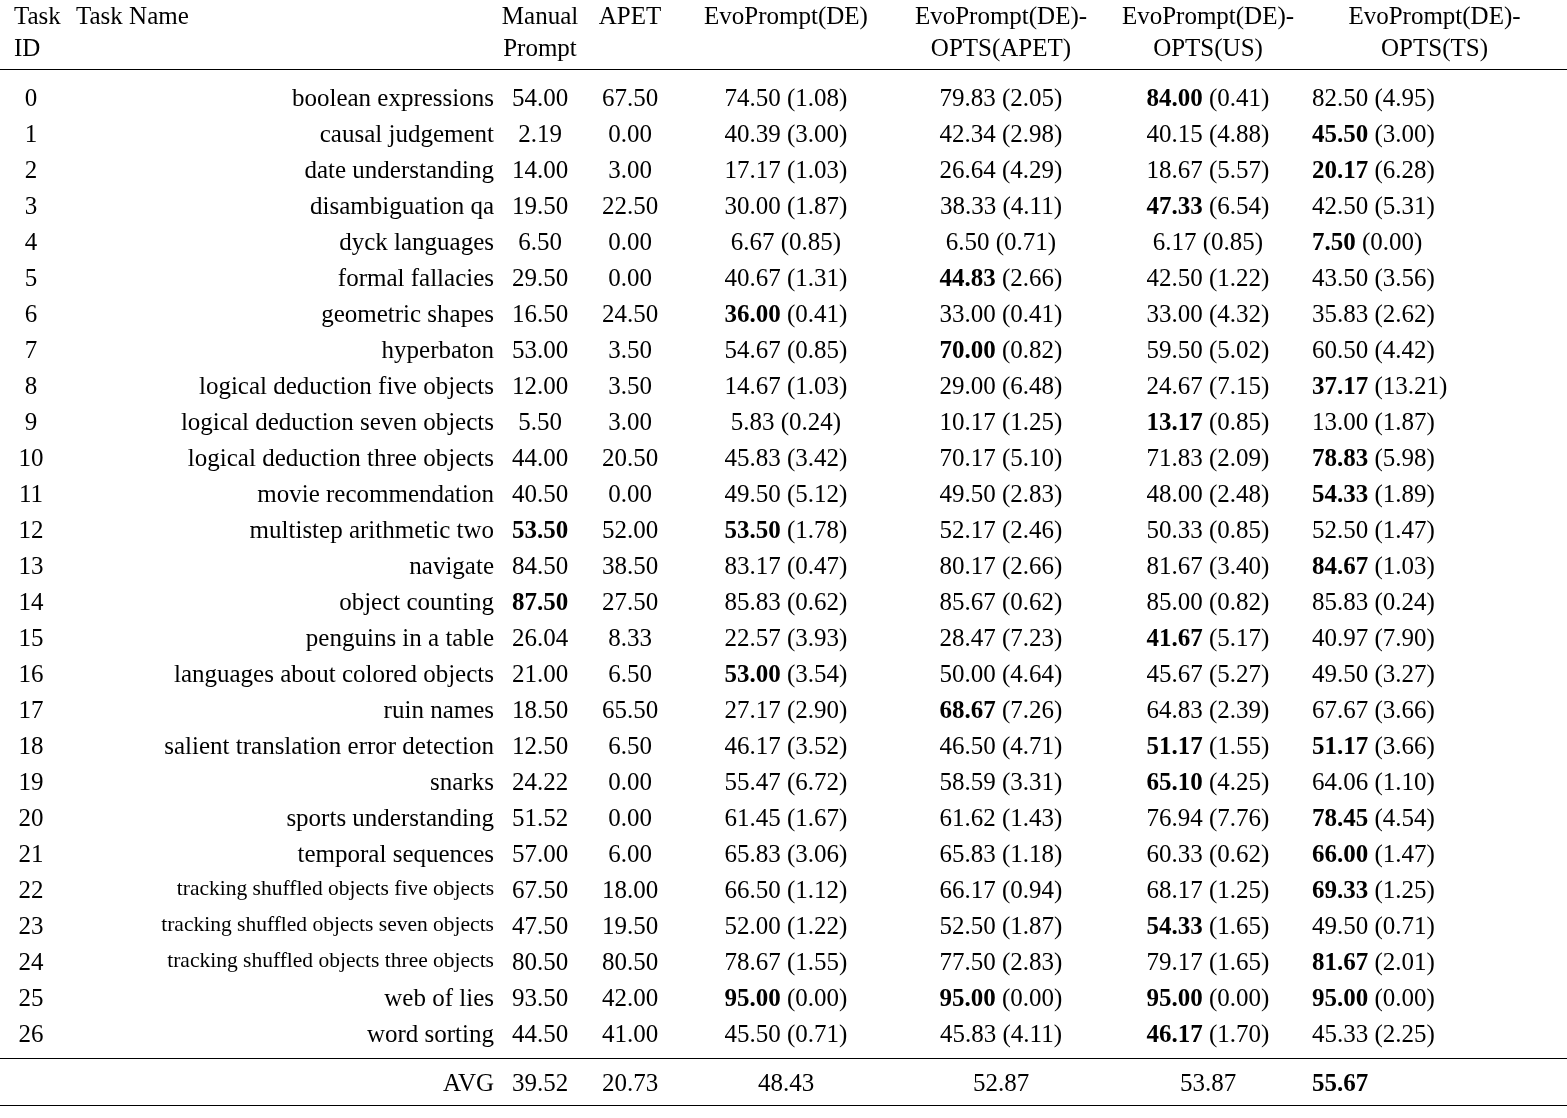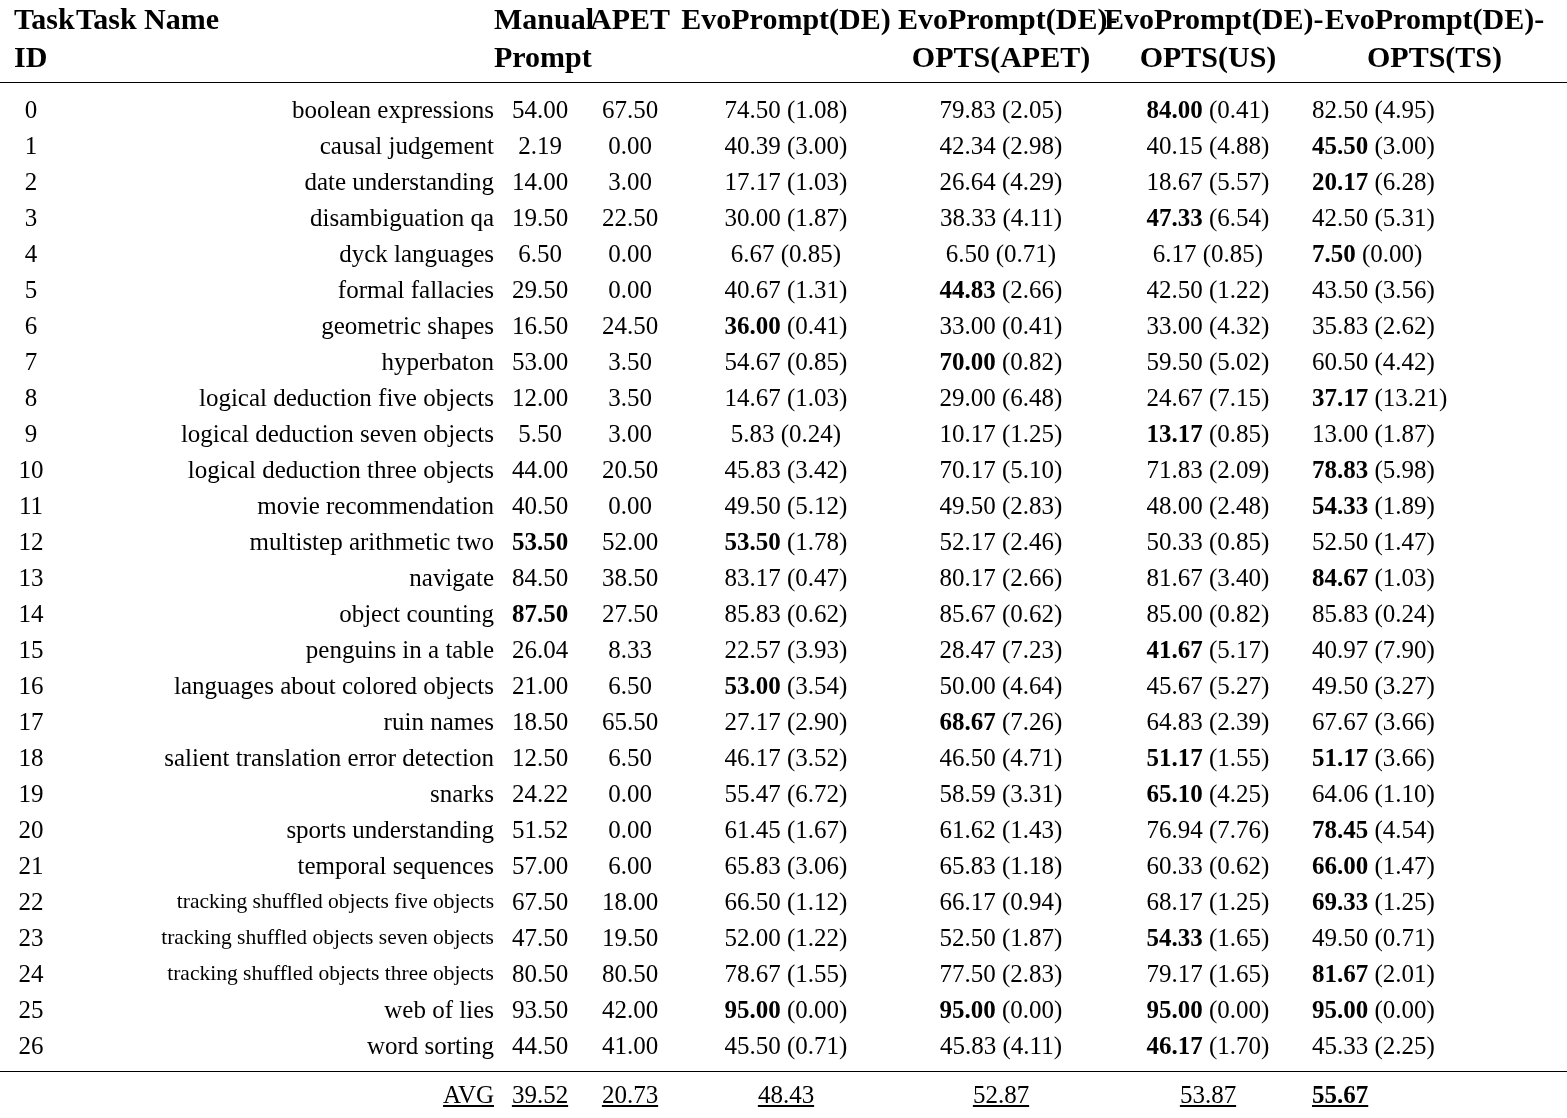--- a/index.html
+++ b/index.html
@@ -35,25 +35,25 @@
   col.c-name   { width: 432px; }
   col.c-manual { width: 92px;  }
   col.c-apet   { width: 88px;  }
   col.c-de     { width: 224px; }
   col.c-apets  { width: 206px; }
   col.c-us     { width: 208px; }
   col.c-ts     { width: 255px; }
 
   
   thead th {
-    font-weight: bold;
+    font-weight: normal;
     vertical-align: top;
     padding: 0 0 6px 0;
     line-height: 1.26;
-    font-size: 30px;
+    font-size: 25px;
     margin-top: 28px;
   }
   th.h-id    { text-align: left;  padding-left: 14px; }
   th.h-name  { text-align: left;  padding-left: 14px; }
   th.h-num   { text-align: center; }
   th.h-num-r { text-align: center; padding-right: 10px; }
 
   .hl1 { display: block; }
   .hl2 { display: block; }
 
@@ -93,21 +93,20 @@
   }
   .bold { font-weight: bold; }
   .sd { font-weight: normal; }
 
   
   tr.avg td {
     height: 46px;
     padding: 0;
     vertical-align: middle;
     font-size: 25px;
-    text-decoration: underline;
   }
   tr.avg td.t-name { padding-left: 14px; }
 </style>
 </head>
 <body>
 
 <div id="sheet">
   <table class="bench">
     <colgroup>
       <col class="c-id">

